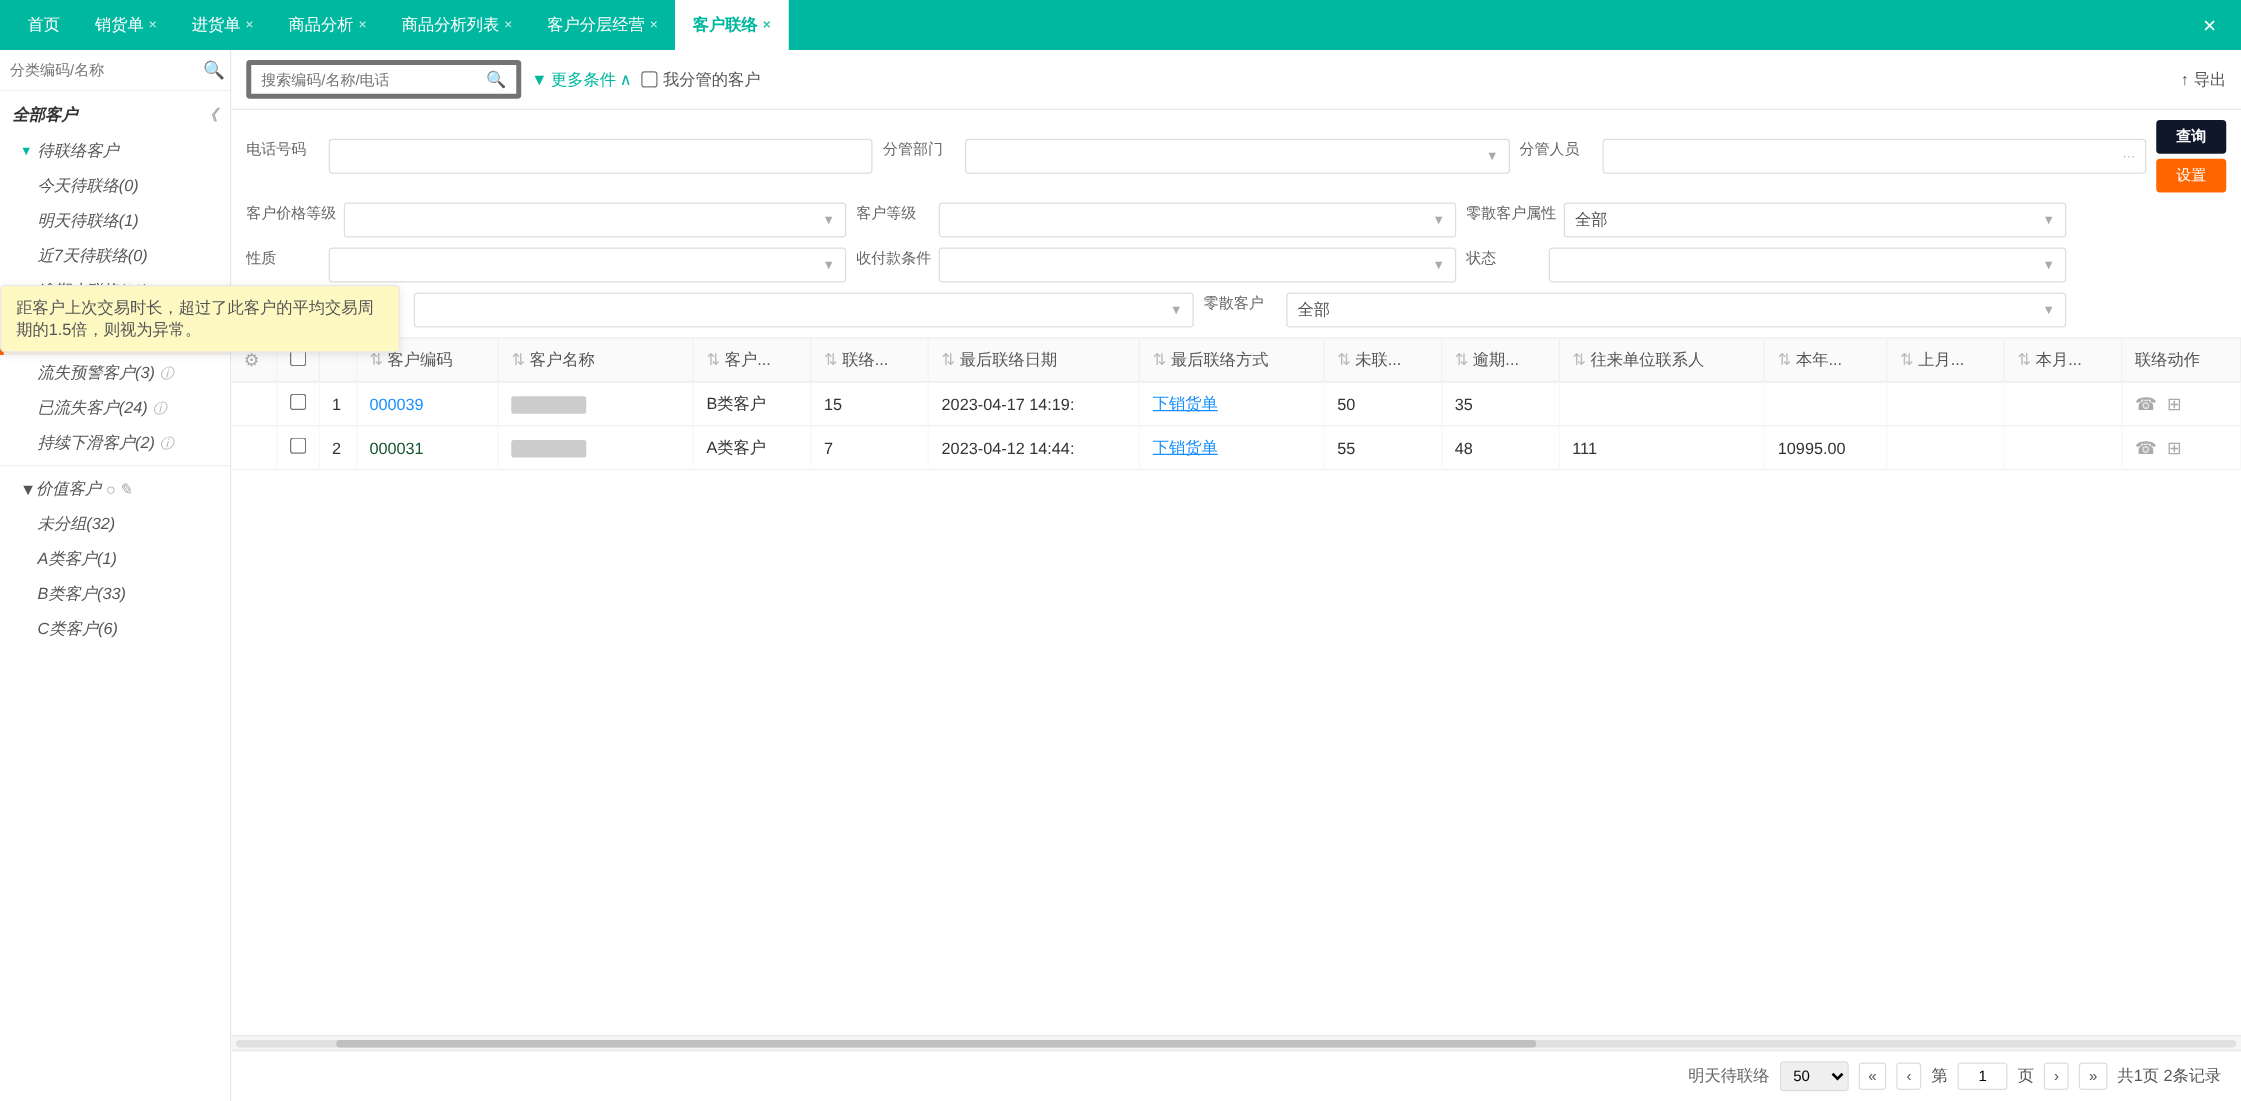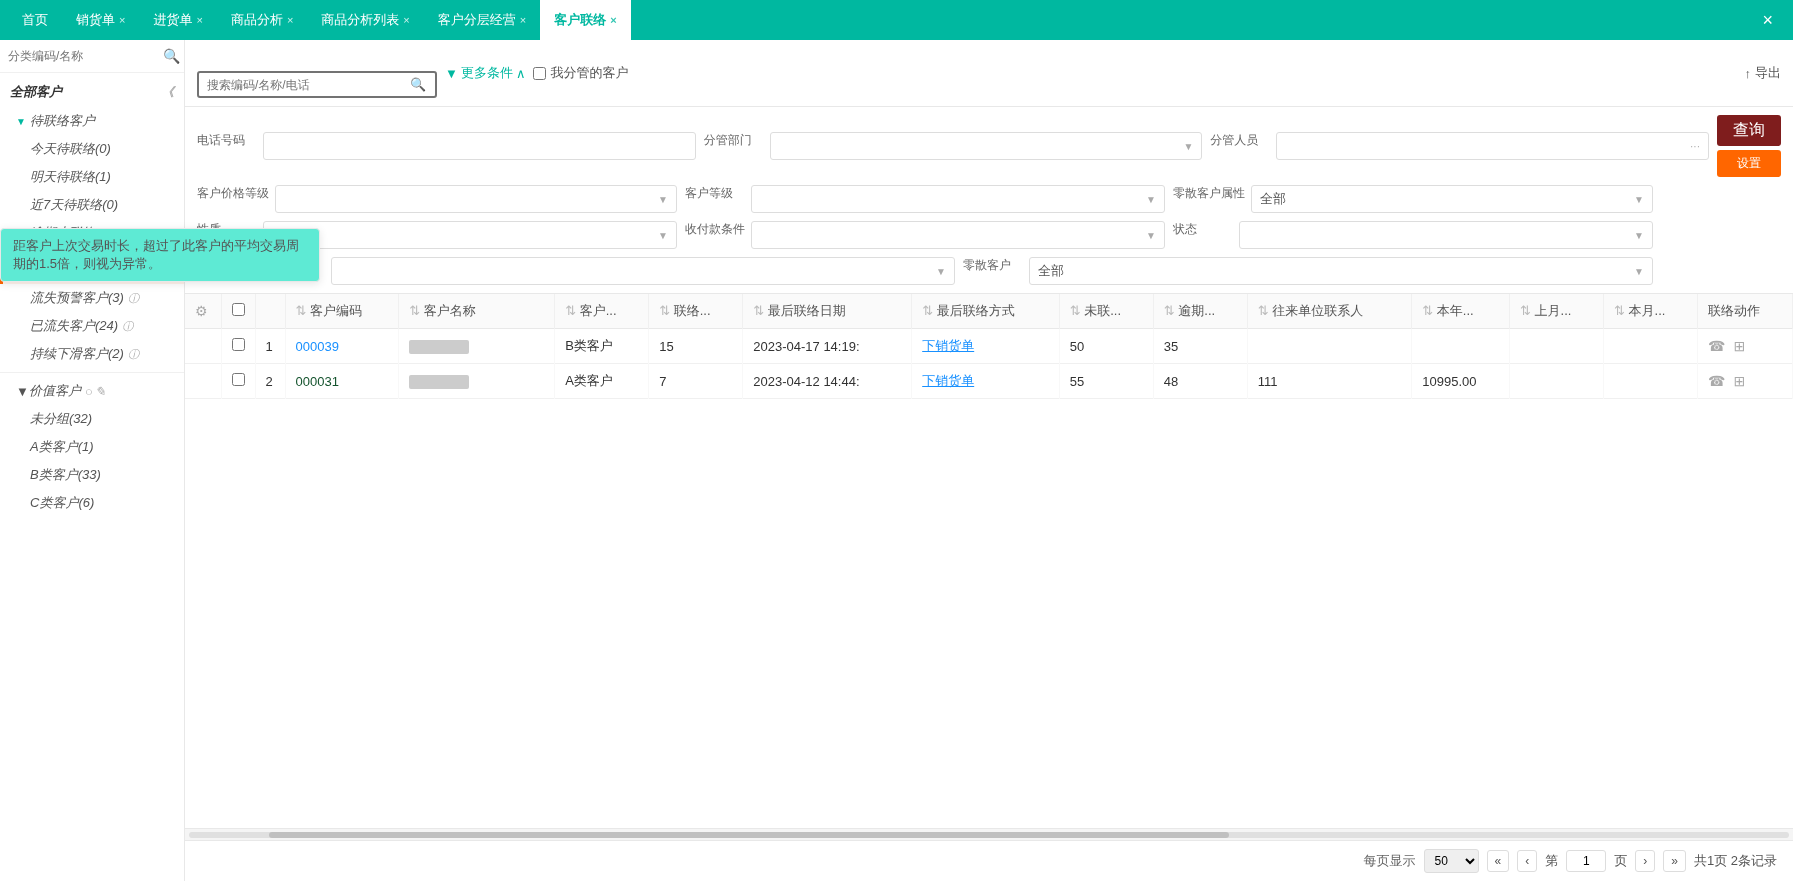--- a/index.html
+++ b/index.html
@@ -134,25 +134,24 @@
       background: white;
       border-bottom: 1px solid #e8e8e8;
       padding: 8px 12px;
       display: flex;
       align-items: center;
       gap: 8px;
     }
     .toolbar .search-box {
       display: flex;
       align-items: center;
-      border: 2px solid #737373;
+      border: 4px solid #737373;
       border-radius: 3px;
       padding: 4px 8px;
-      width: 240px;
-      margin-top: 23px;
+      width: 220px;
     }
     .toolbar .search-box input {
       border: none;
       outline: none;
       font-size: 12px;
       color: #999;
       flex: 1;
     }
     .toolbar .search-icon { color: #aaa; }
     .more-conditions {
@@ -231,27 +230,28 @@
       color: #555;
       outline: none;
       min-height: 28px;
     }
     .filter-actions {
       display: flex;
       flex-direction: column;
       gap: 4px;
     }
     .btn-query {
-      background: #7f1d1d;
+      background: #0f172a;
       color: white;
       border: none;
       border-radius: 3px;
       padding: 5px 16px;
       cursor: pointer;
-      font-size: 16px;
+      font-size: 12px;
+      font-weight: bold;
     }
     .btn-settings {
       background: #ff6600;
       color: white;
       border: none;
       border-radius: 3px;
       padding: 5px 16px;
       cursor: pointer;
       font-size: 12px;
     }
@@ -381,21 +381,21 @@
       left: 5%;
       width: 60%;
       height: 100%;
       background: #c0c0c0;
       border-radius: 3px;
     }
 
     
     .info-tooltip {
       position: absolute;
-      background: #5eead4;
+      background: #fef9c3;
       border: 1px solid #e8e8e8;
       border-radius: 4px;
       padding: 8px 12px;
       font-size: 12px;
       color: #555;
       top: 228px;
       left: 0;
       max-width: 320px;
       box-shadow: 0 2px 8px rgba(0,0,0,0.1);
       z-index: 200;
@@ -797,21 +797,21 @@
       </table>
     </div>
 
     <div class="scroll-area">
       <div class="scroll-track">
         <div class="scroll-thumb"></div>
       </div>
     </div>
 
     <div class="pagination-bar">
-      <span class="per-page-label">每页显示</span>
+      <span class="per-page-label">明天待联络</span>
       <select class="per-page-select">
         <option>50</option>
         <option>100</option>
         <option>200</option>
       </select>
       <button class="page-nav-btn">«</button>
       <button class="page-nav-btn">‹</button>
       <span>第</span>
       <input class="page-input" type="text" value="1" style="">
       <span>页</span>

